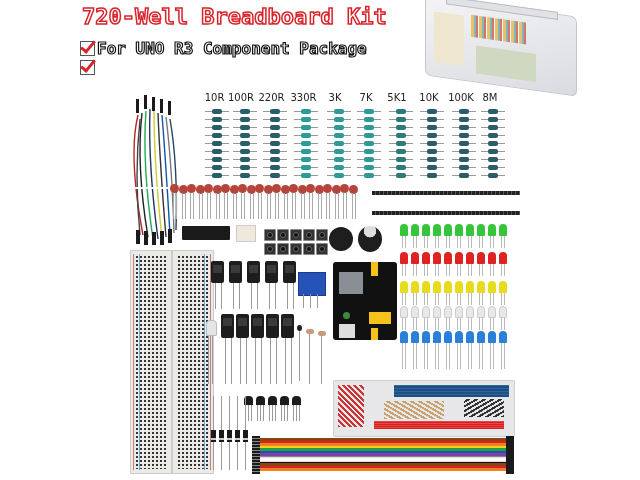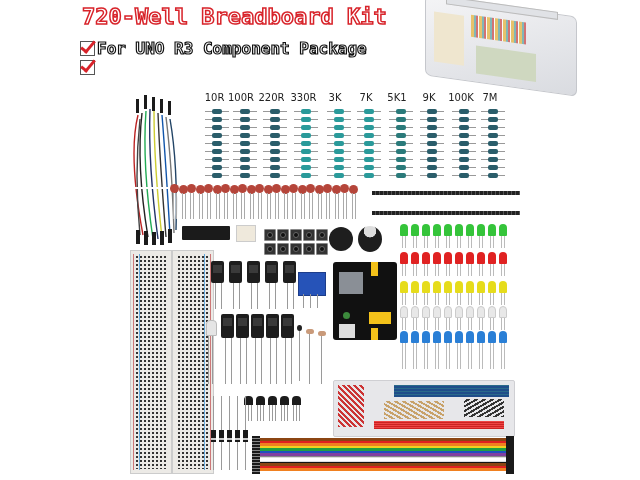--- a/index.html
+++ b/index.html
@@ -67,23 +67,23 @@
 </div>
 
 <div class="abs reslabels">
   <span style="width:23px">10R</span>
   <span style="width:30px">100R</span>
   <span style="width:31px">220R</span>
   <span style="width:33px">330R</span>
   <span style="width:30px">3K</span>
   <span style="width:32px">7K</span>
   <span style="width:30px">5K1</span>
-  <span style="width:34px">9K</span>
+  <span style="width:34px">10K</span>
   <span style="width:30px">100K</span>
-  <span style="width:28px">7M</span>
+  <span style="width:28px">8M</span>
 </div>
 
 <div id="rescols">
     <div class="rescol" style="left:205px;--rc:#2a5d6a">
       <div class="res" style=""></div>
       <div class="res" style=""></div>
       <div class="res" style=""></div>
       <div class="res" style=""></div>
       <div class="res" style=""></div>
       <div class="res" style=""></div>

